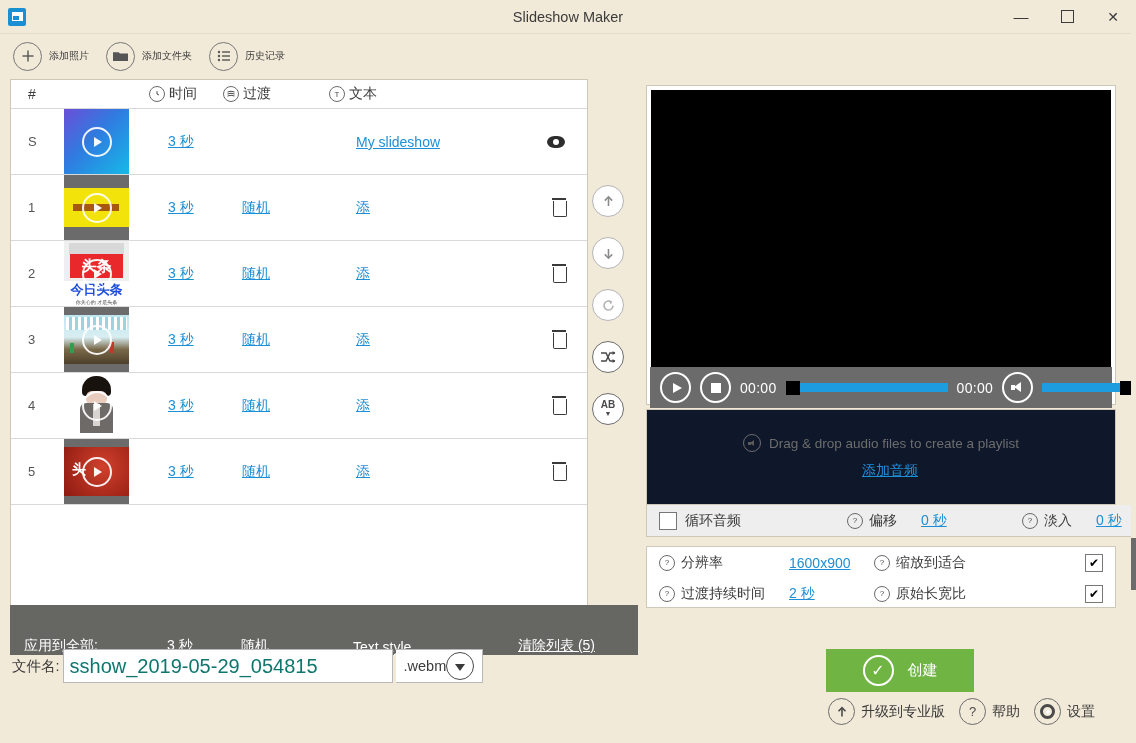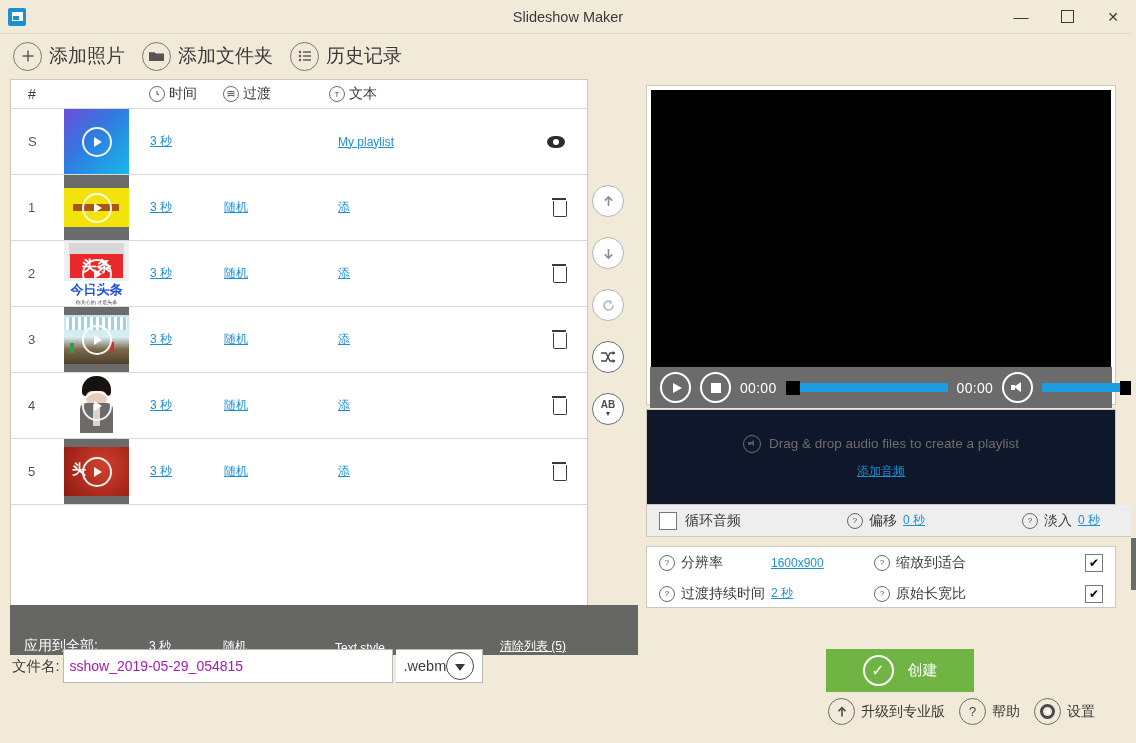--- a/index.html
+++ b/index.html
@@ -50,21 +50,21 @@
 
   
   #toolbar {
     height: 44px; display: flex; align-items: center;
     padding-left: 10px; gap: 6px;
   }
   .tb-item {
     display: flex; align-items: center; gap: 7px;
     padding: 3px 8px 3px 3px; cursor: default;
   }
-  .tb-item .lbl { font-size: 19px; color: #3b3b3b; }
+  .tb-item .lbl { font-size: 10px; color: #3b3b3b; }
   .circ-icon {
     width: 27px; height: 27px; border-radius: 50%;
     border: 1.4px solid #777; display: flex;
     align-items: center; justify-content: center;
     color: #555; flex: none;
   }
 
   
   #main { display: flex; height: 560px; }
   #left-pane { width: 638px; position: relative; }
@@ -118,21 +118,21 @@
     border: 2.5px solid rgba(255,255,255,0.92);
     display: flex; align-items: center; justify-content: center;
   }
   .playbtn::after {
     content:""; border-left: 8px solid rgba(255,255,255,0.95);
     border-top: 5px solid transparent; border-bottom: 5px solid transparent;
     margin-left: 3px;
   }
   .lnk {
     color: #1e8fd5; text-decoration: underline;
-    font-size: 12px; cursor: pointer; white-space: nowrap;
+    font-size: 14px; cursor: pointer; white-space: nowrap; margin-left: 18px;
   }
   .c-time  { position: absolute; left: 139px; }
   .c-trans { position: absolute; left: 213px; }
   .c-text  { position: absolute; left: 327px; }
   .c-act   { position: absolute; right: 20px; display:flex; align-items:center; }
   .trash {
     width: 16px; height: 19px; position: relative;
   }
   .trash::before {
     content:""; position:absolute; top:0; left:1px; width:14px; height:2px;
@@ -280,21 +280,21 @@
   
   #bottom { position: absolute; left:0; top: 593px; width:100%; height:150px; }
   #filename-row {
     position:absolute; left:12px; top: 56px;
     display:flex; align-items:center; gap:3px;
   }
   #filename-row .flab { font-size:14.5px; }
   #fname-field {
     width: 330px; height: 34px; border:1px solid #b8b8b8; background:#fff;
     box-sizing:border-box; display:flex; align-items:center;
-    padding-left:6px; font-size:14px; color:#a21caf;
+    padding-left:6px; font-size:20px; color:#0f766e;
   }
   #ext-box {
     height: 34px; border:1px solid #b8b8b8; border-left:none; background:#fff;
     box-sizing:border-box; display:flex; align-items:center; 
     padding: 0 8px; font-size:14.5px;
   }
   .dd-circ {
     width:26px; height:26px; border-radius:50%; border:1.5px solid #4a4a4a;
     display:flex; align-items:center; justify-content:center;
   }
@@ -434,21 +434,21 @@
       <div id="rows">
 
         <div class="row">
           <span class="idx">S</span>
           <span class="thumb">
             <span class="pic" style="background:linear-gradient(135deg,#6a4fd8 0%,#2f7ce0 45%,#16b9e8 100%);">
               <span class="playbtn"></span>
             </span>
           </span>
           <span class="lnk c-time">3 秒</span>
-          <span class="lnk c-text">My playlist</span>
+          <span class="lnk c-text">My slideshow</span>
           <span class="c-act">
             <span class="eye">
                 <span class="ball"></span>
                 <span class="pupil"></span>
               </span>
           </span>
         </div>
 
         <div class="row">
           <span class="idx">1</span>

